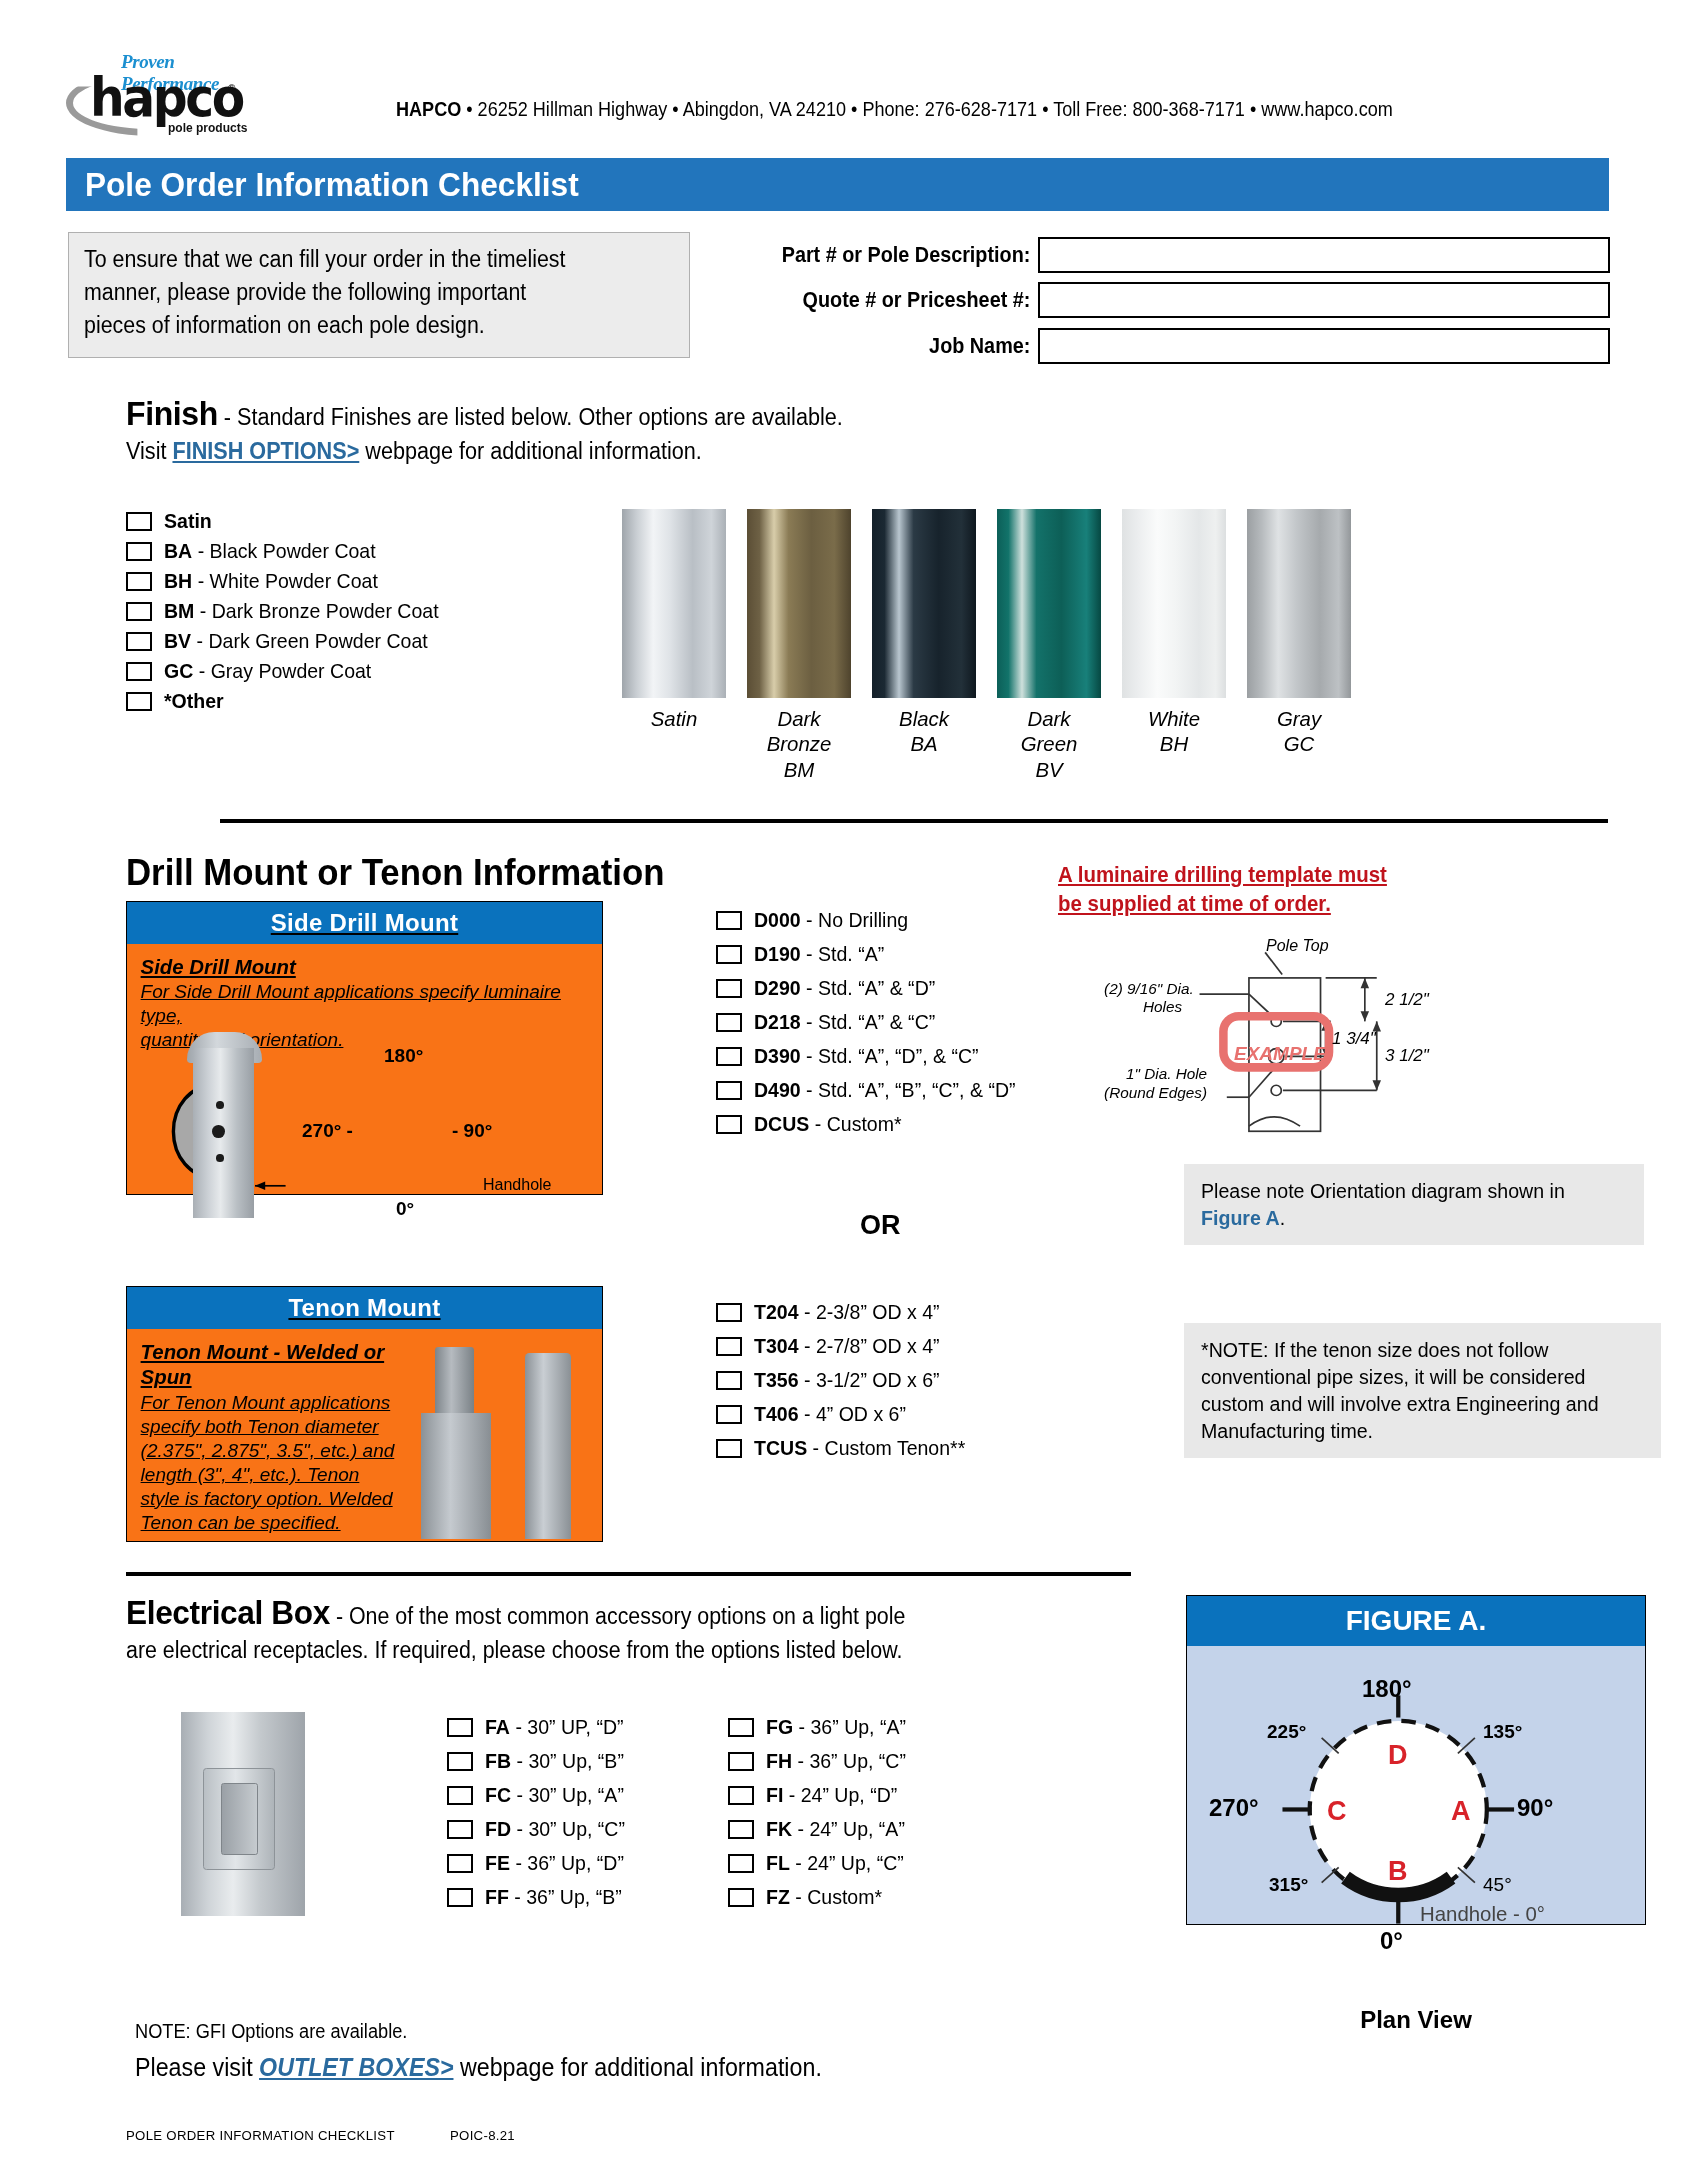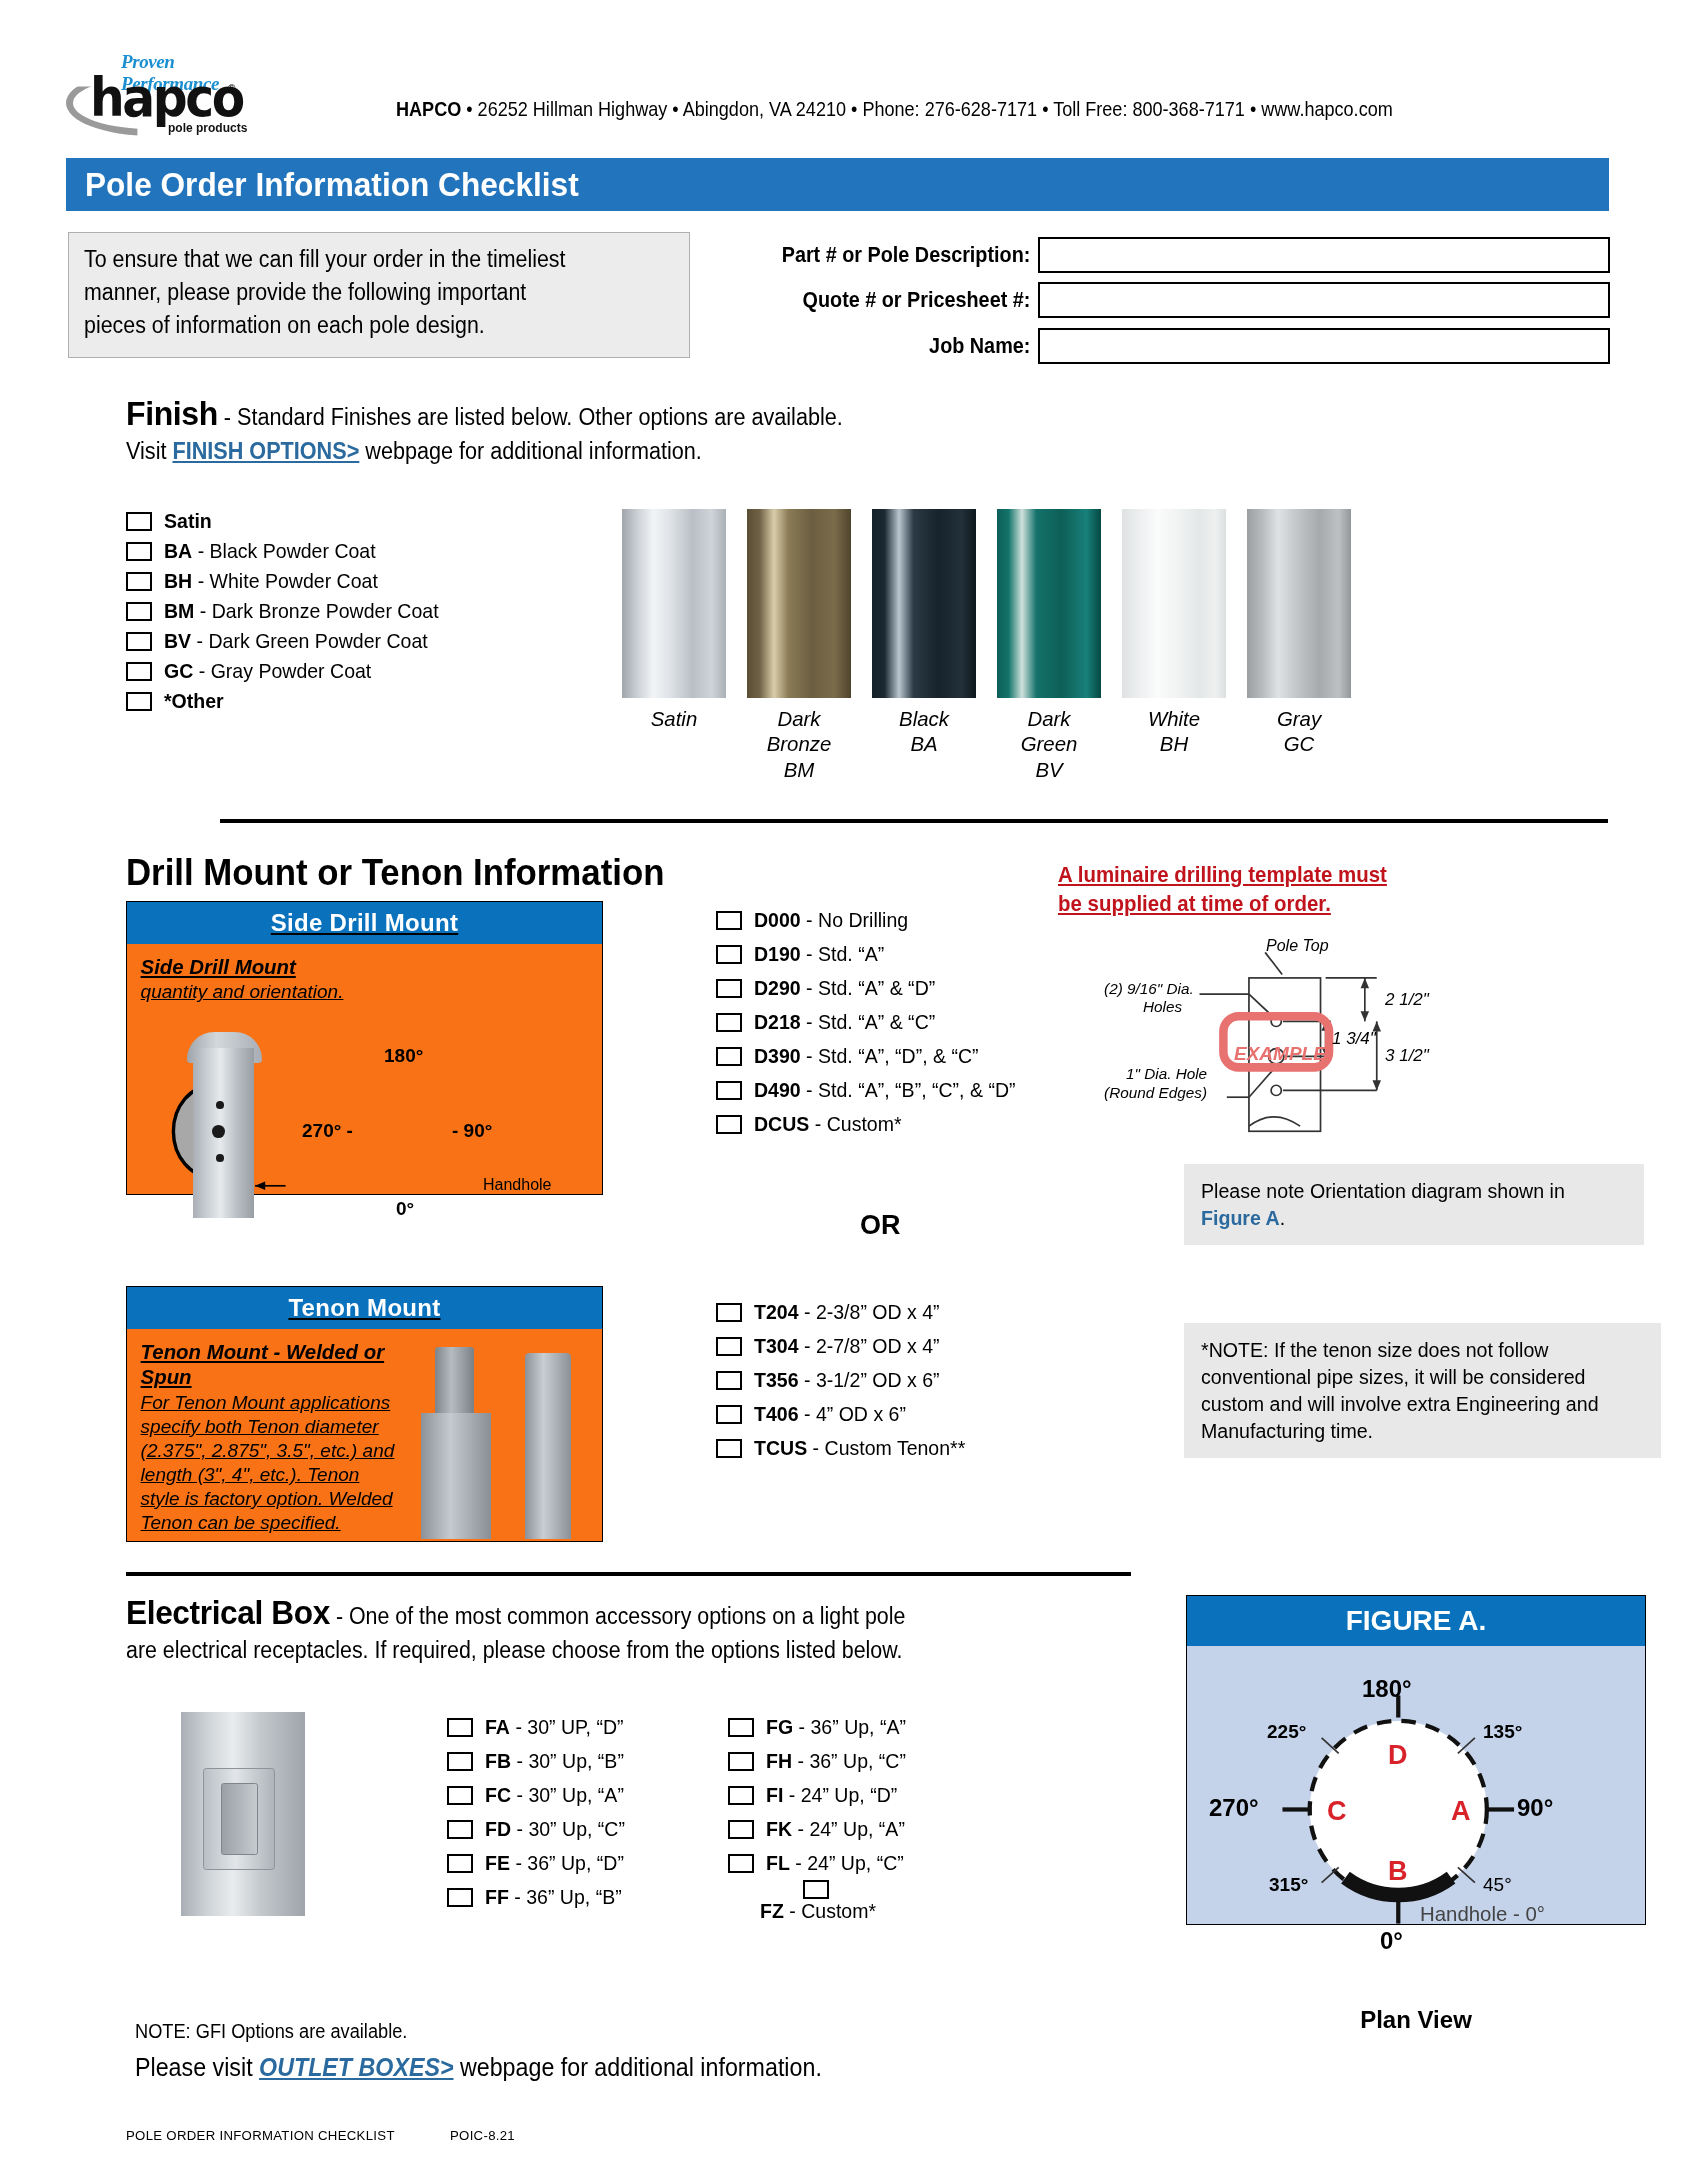--- a/index.html
+++ b/index.html
@@ -321,20 +321,21 @@
     </div>
   </div>
 
   <div class="sec-rule rule1"></div>
   <div class="drill-head">Drill Mount or Tenon Information</div>
 
   <div class="panel sdm-panel">
     <div class="panel-head">Side Drill Mount</div>
     <div class="panel-body">
       <div class="ital-b">Side Drill Mount</div>
+      <div class="ital">For Side Drill Mount applications specify luminaire type,</div>
       <div class="ital">quantity and orientation.</div>
 
       <div class="sdm-graphic">
         <div class="pole-cap"></div>
         <div class="pole-img"></div>
         <div class="pole-dot" style="left:89px;top:75px;width:7.7px;height:7.7px;"></div>
         <div class="pole-dot" style="left:85px;top:99px;width:12.8px;height:12.8px;"></div>
         <div class="pole-dot" style="left:89px;top:128px;width:7.7px;height:7.7px;"></div>
 
         <svg width="256" height="204" style="left:196px;top:0;" viewBox="0 0 300 240">
@@ -525,21 +526,21 @@
         <span class="txt"><b>FI</b><span> - 24” Up, “D”</span></span>
       </div>
     <div class="cb-row" style="height:34px;">
         <span class="cb"></span>
         <span class="txt"><b>FK</b><span> - 24” Up, “A”</span></span>
       </div>
     <div class="cb-row" style="height:34px;">
         <span class="cb"></span>
         <span class="txt"><b>FL</b><span> - 24” Up, “C”</span></span>
       </div>
-    <div class="cb-row" style="height:34px;flex-direction:column;">
+    <div class="cb-row" style="height:34px;">
         <span class="cb"></span>
         <span class="txt"><b>FZ</b><span> - Custom*</span></span>
       </div>
   </div>
 
   <div class="gfi">NOTE: GFI Options are available.</div>
   <div class="outlet">
     <span>Please visit </span><span class="link2">OUTLET BOXES&gt;</span><span> webpage for additional information.</span>
   </div>
 

